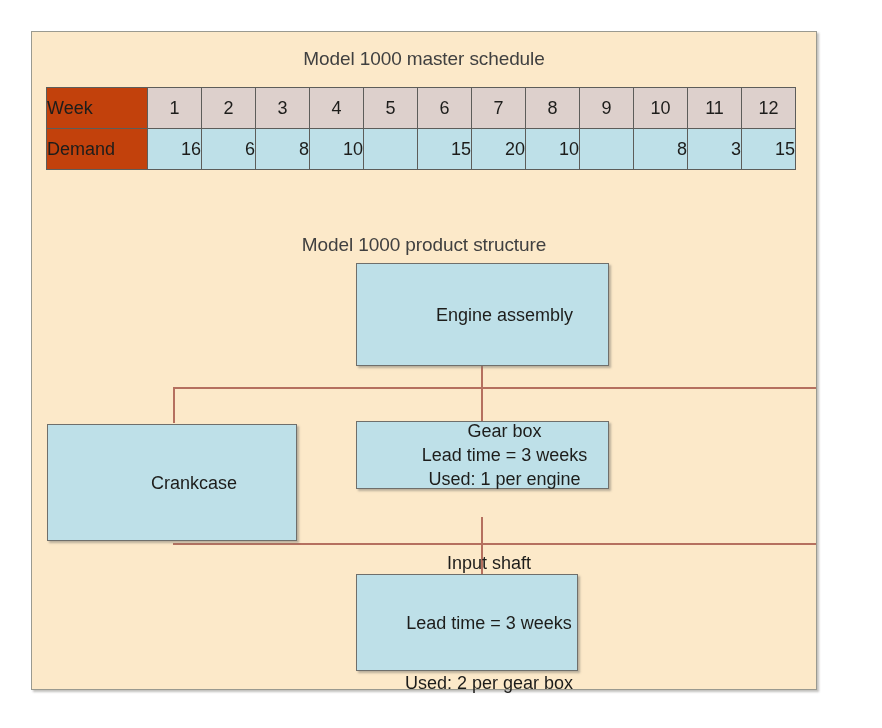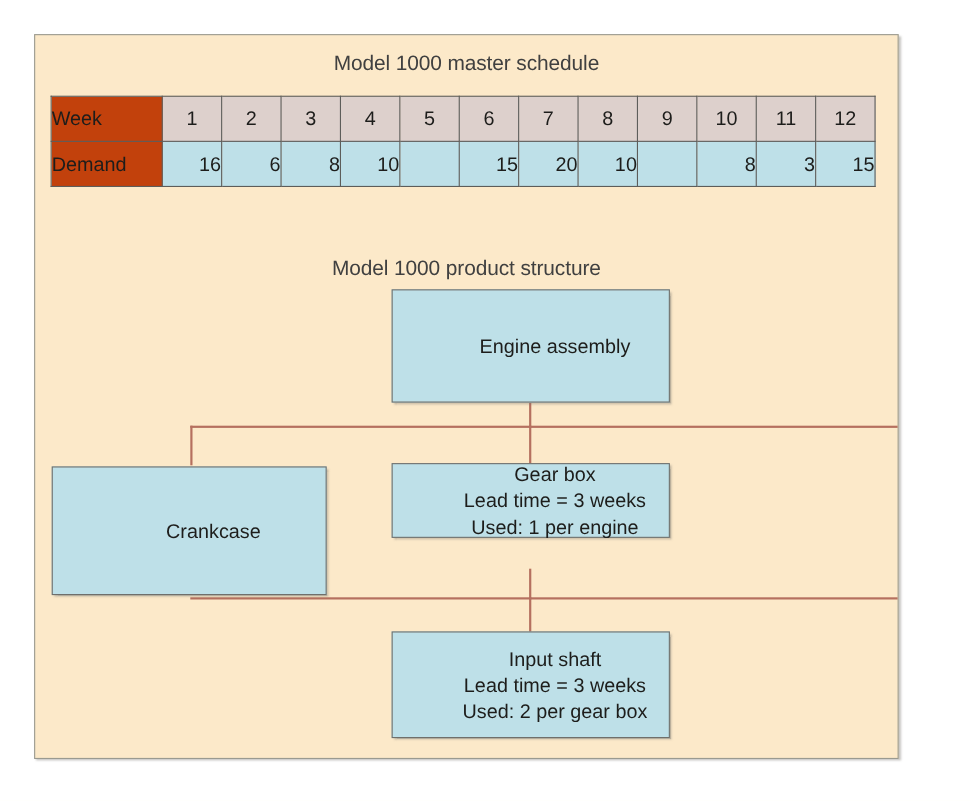--- a/index.html
+++ b/index.html
@@ -97,21 +97,21 @@
     color: #1d1d1b;
     font-size: 18px;
     line-height: 24px;
     text-align: center;
     pointer-events: auto;
     padding-left: 44px;
   }
   #engine-node   { left: 324px; top: 231px; width: 253px; height: 103px; }
   #crankcase-node{ left:  15px; top: 392px; width: 250px; height:  117px; }
   #gearbox-node  { left: 324px; top: 389px; width: 253px; height:  68px; align-items: center; }
-  #inputshaft-node{left: 324px; top: 542px; width: 253px; height:  97px; }
+  #inputshaft-node{left: 324px; top: 542px; width: 222px; height:  97px; gap: 36px; }
 
   .node-line { display: block; white-space: nowrap; }
 
   
   .conn {
     position: absolute;
     background: #b5705f;
     pointer-events: none;
   }
   .conn-v { width: 2px; }

